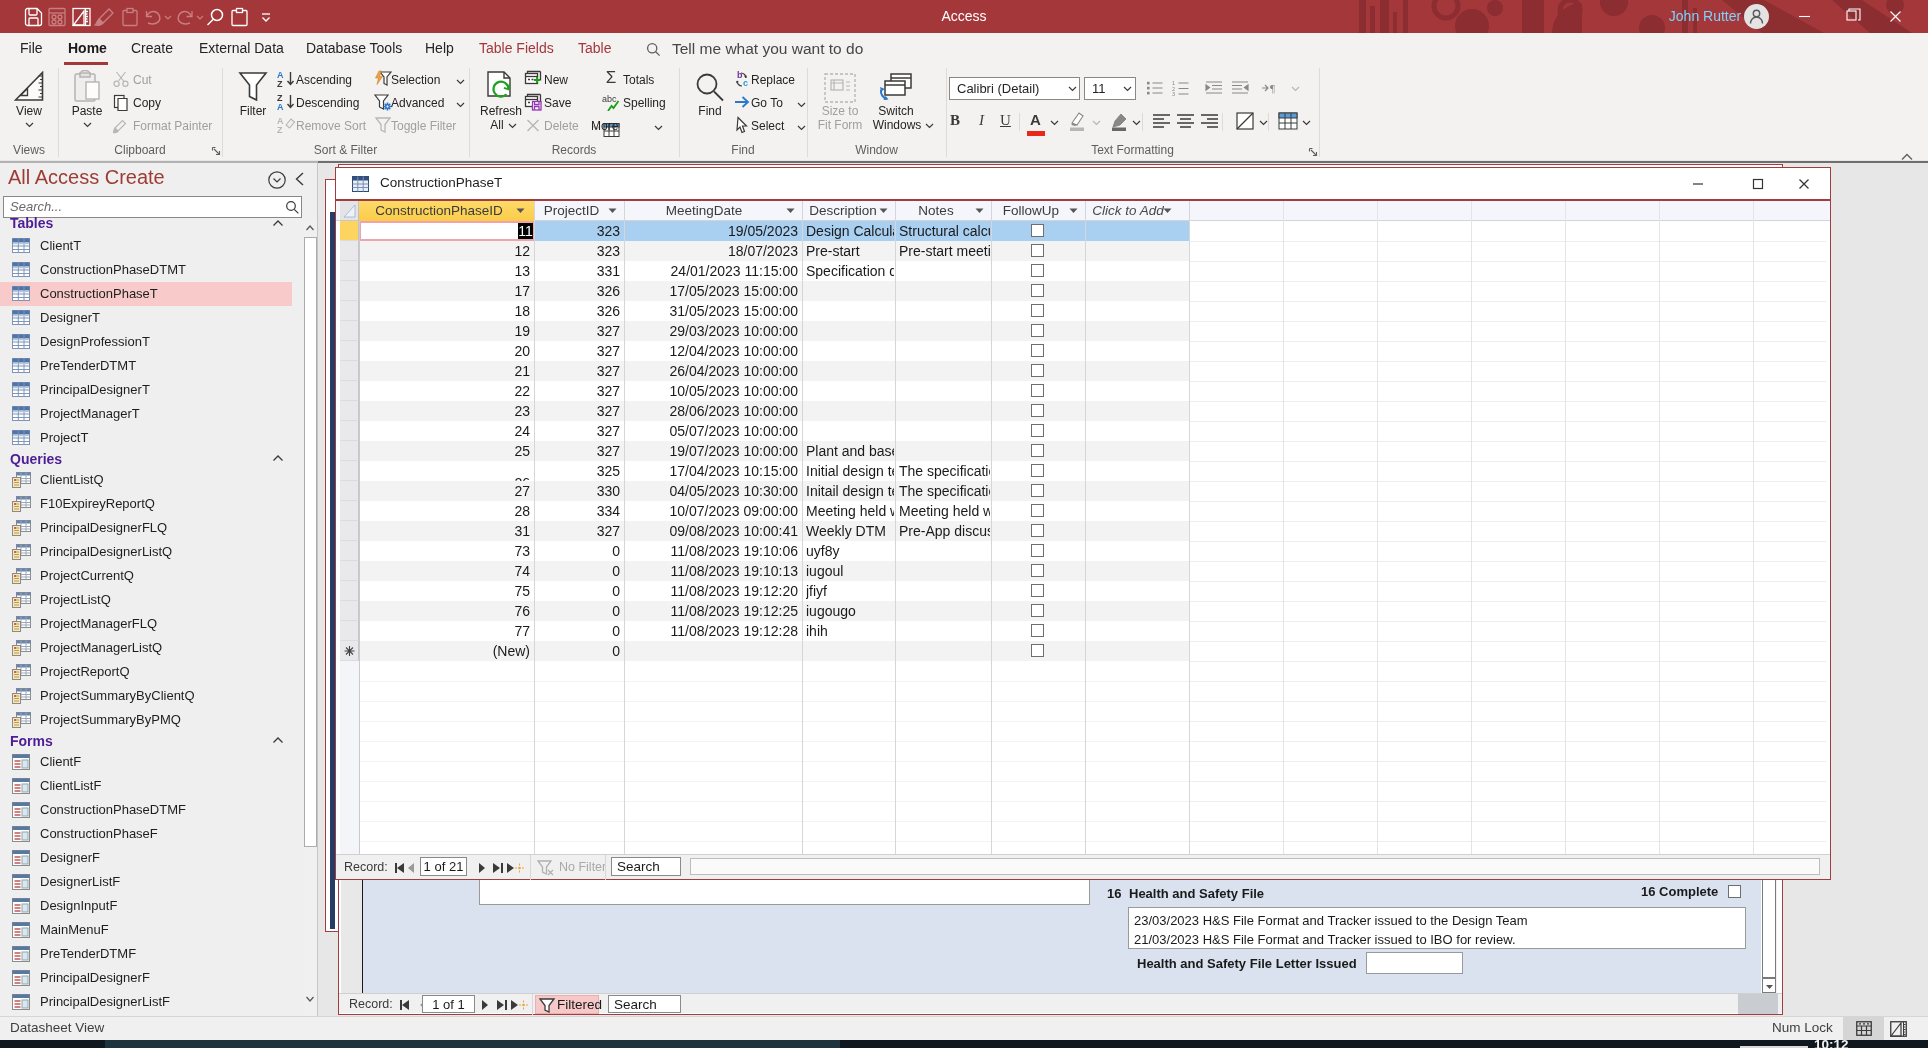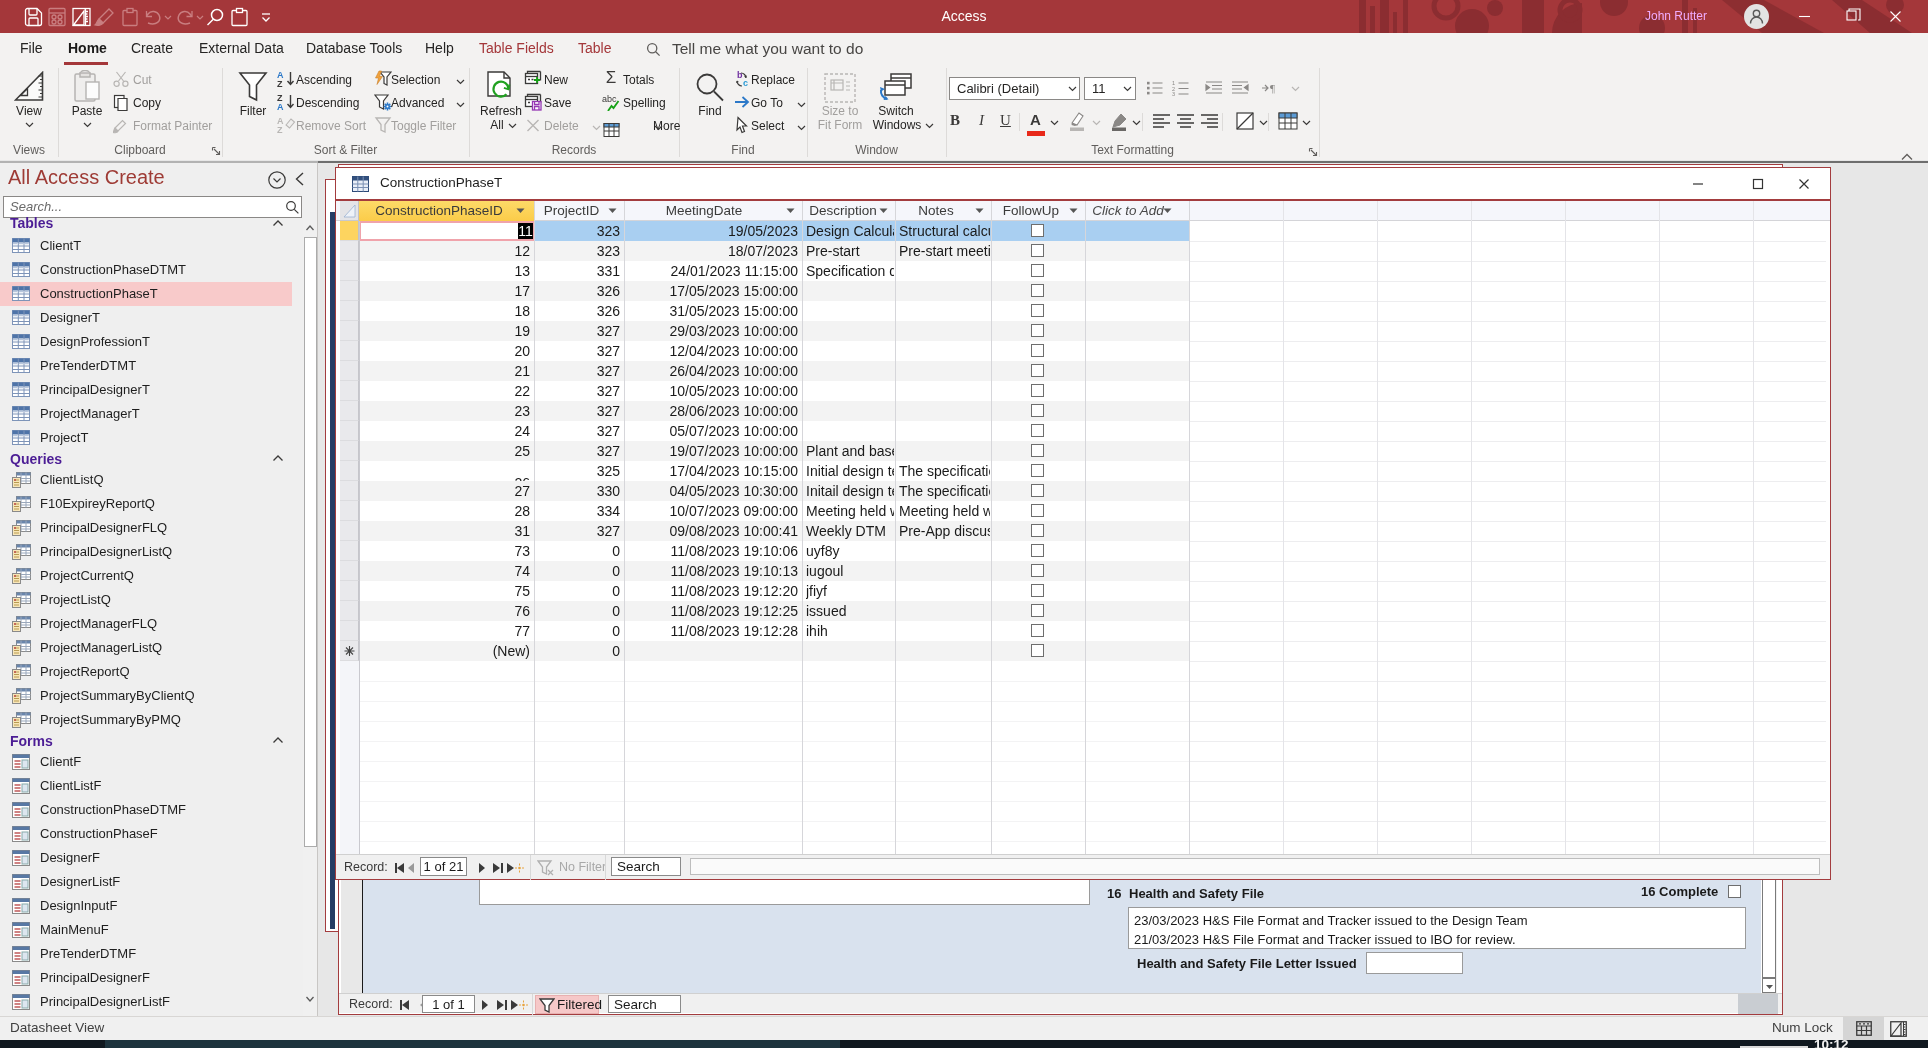--- a/index.html
+++ b/index.html
@@ -116,21 +116,21 @@
       <rect x="208" y="3.5" width="15" height="15" rx="1"></rect>
       <rect x="212.5" y="1.5" width="6" height="4" fill="#a4373a"></rect>
     </g>
 
     <g stroke="#ffffff" fill="none" stroke-width="1.3">
       <path d="M238 7 h8"></path>
       <path d="M238.5 10.5 l3.5 3.5 l3.5-3.5"></path>
     </g>
   </svg>
   <div class="abs" style="left:0;top:0;width:1928px;text-align:center;font-size:14px;color:#ffffff;line-height:33px;">Access</div>
-  <div class="abs" style="left:1645px;top:0;width:120px;font-size:12px;color:#f0abfc;line-height:33px;">John Rutter</div>
+  <div class="abs" style="left:1645px;top:0;width:120px;text-align:center;font-size:14px;color:#7dd3fc;line-height:33px;">John Rutter</div>
   <div class="abs" style="left:1744px;top:4px;width:25px;height:25px;border-radius:50%;background:#e3e3e3;">
     <svg width="25" height="25" viewBox="0 0 25 25">
         <g stroke="#5a5a5a" stroke-width="1.4" fill="none">
           <circle cx="12.5" cy="9.5" r="3.2"></circle>
           <path d="M6.5 19.5 c0-4 3-6.5 6-6.5 s6 2.5 6 6.5"></path>
         </g>
       </svg>
   </div>
 
   <svg class="abs" style="left:1793px;top:0;" width="135" height="33" viewBox="0 0 135 33">
@@ -351,21 +351,21 @@
   </svg>
   <div class="smallitem" style="left:623px;top:27px;">Spelling</div>
 
   <svg class="abs" style="left:603px;top:57px;" width="17" height="16" viewBox="0 0 17 16">
     <g stroke="#3b3a39" stroke-width="1" fill="#fff">
         <rect x="1" y="1.5" width="15" height="13"></rect>
       </g>
     <rect x="1" y="1.5" width="15" height="3.5" fill="#5b9bd5" stroke="#3b3a39"></rect>
     <path d="M1 9 h15 M6 1.5 v13 M11 1.5 v13" stroke="#3b3a39" stroke-width="1" fill="none"></path>
   </svg>
-  <div class="smallitem" style="left:653px;top:50px;">More</div>
+  <div class="smallitem" style="left:591px;top:50px;">More</div>
   <svg class="abs" style="left:654px;top:60px;" width="9" height="6" viewBox="0 0 9 6">
       <path d="M1 1 l3.5 3.5 L8 1" stroke="#3b3a39" fill="none" stroke-width="1.2"></path>
     </svg>
 
   <svg class="abs" style="left:694px;top:7px;" width="32" height="32" viewBox="0 0 32 32">
     <g stroke="#3b3a39" fill="none" stroke-width="1.8">
       <circle cx="13" cy="12" r="9.5"></circle>
       <path d="M20 19.5 L29 28.5"></path>
     </g>
   </svg>
@@ -1152,21 +1152,21 @@
   <div class="cell num" style="left:198px;top:412.5px;width:86px;">0</div>
   <div class="cell num" style="left:288px;top:412.5px;width:174px;">11/08/2023 19:12:20</div>
   <div class="cell " style="left:470px;top:412.5px;width:88px;">jfiyf</div>
   <div class="cell " style="left:563px;top:412.5px;width:91px;"></div>
   <div class="abs" style="left:695px;top:416.0px;width:13px;height:13px;background:#fff;border:1.5px solid #6e6e6e;"></div>
   <div class="abs" style="left:4px;top:432.5px;width:19px;height:20px;background:#e9e9ec;border-right:1px solid #c6c6cb;border-bottom:1px solid #dcdcdf;"></div>
   <div class="abs" style="left:23px;top:432.5px;width:830px;height:20px;background:#f3f3f3;"></div>
   <div class="cell num" style="left:23px;top:432.5px;width:171px;">76</div>
   <div class="cell num" style="left:198px;top:432.5px;width:86px;">0</div>
   <div class="cell num" style="left:288px;top:432.5px;width:174px;">11/08/2023 19:12:25</div>
-  <div class="cell " style="left:470px;top:432.5px;width:88px;">issued</div>
+  <div class="cell " style="left:470px;top:432.5px;width:88px;">iugougo</div>
   <div class="cell " style="left:563px;top:432.5px;width:91px;"></div>
   <div class="abs" style="left:695px;top:436.0px;width:13px;height:13px;background:#fff;border:1.5px solid #6e6e6e;"></div>
   <div class="abs" style="left:4px;top:452.5px;width:19px;height:20px;background:#e9e9ec;border-right:1px solid #c6c6cb;border-bottom:1px solid #dcdcdf;"></div>
   <div class="abs" style="left:23px;top:452.5px;width:830px;height:20px;background:#ffffff;"></div>
   <div class="cell num" style="left:23px;top:452.5px;width:171px;">77</div>
   <div class="cell num" style="left:198px;top:452.5px;width:86px;">0</div>
   <div class="cell num" style="left:288px;top:452.5px;width:174px;">11/08/2023 19:12:28</div>
   <div class="cell " style="left:470px;top:452.5px;width:88px;">ihih</div>
   <div class="cell " style="left:563px;top:452.5px;width:91px;"></div>
   <div class="abs" style="left:695px;top:456.0px;width:13px;height:13px;background:#fff;border:1.5px solid #6e6e6e;"></div>

